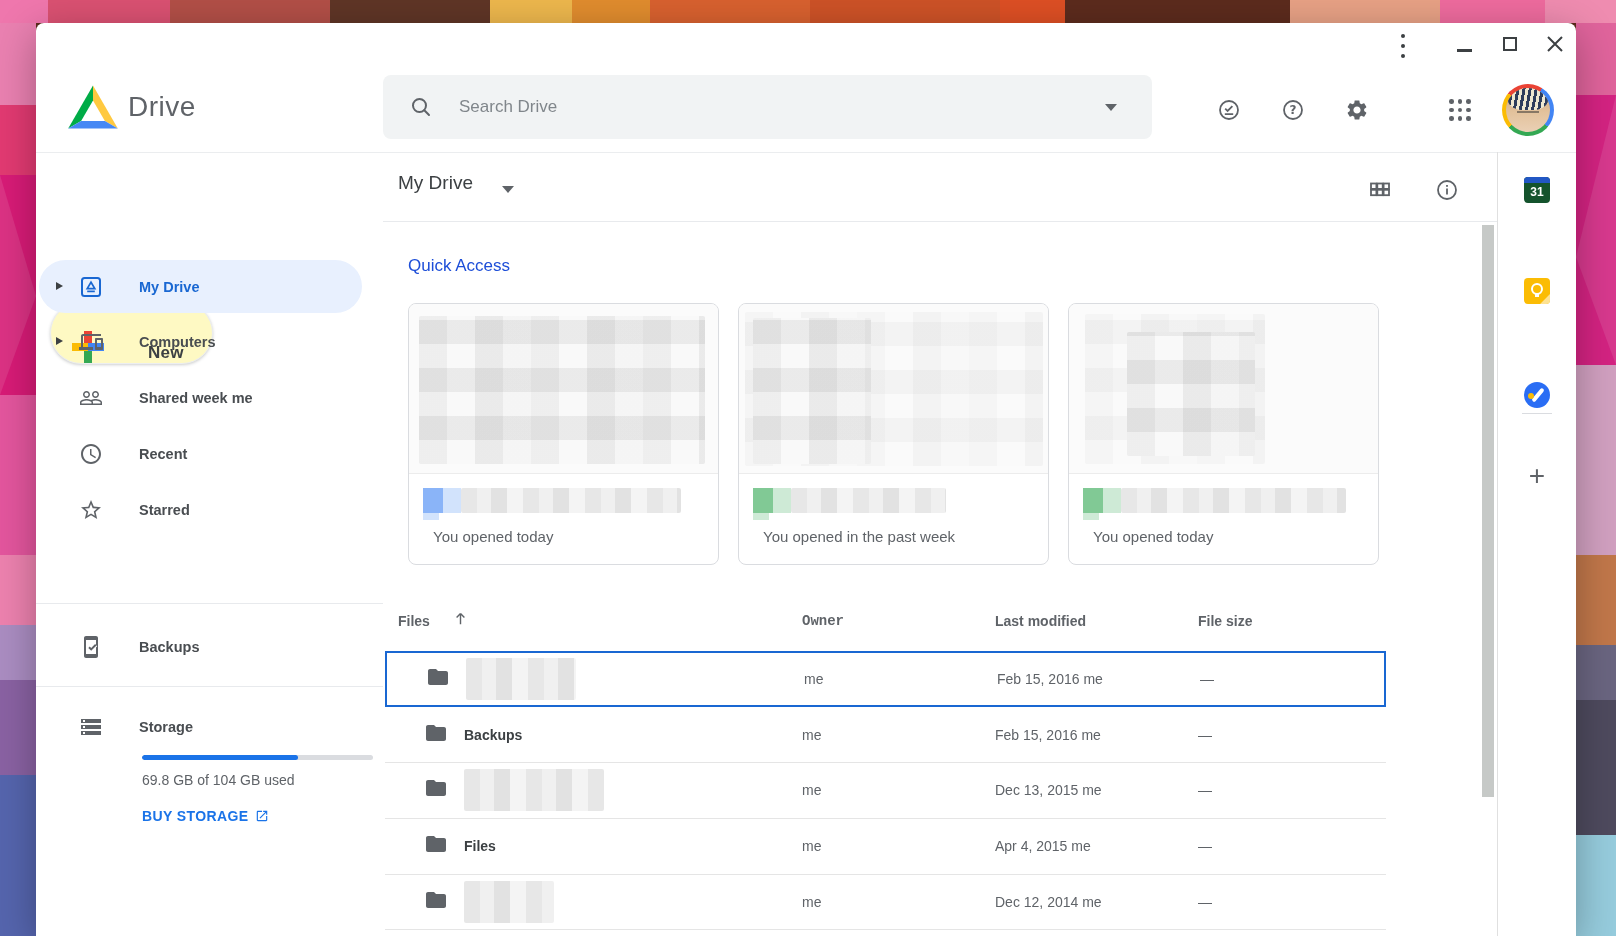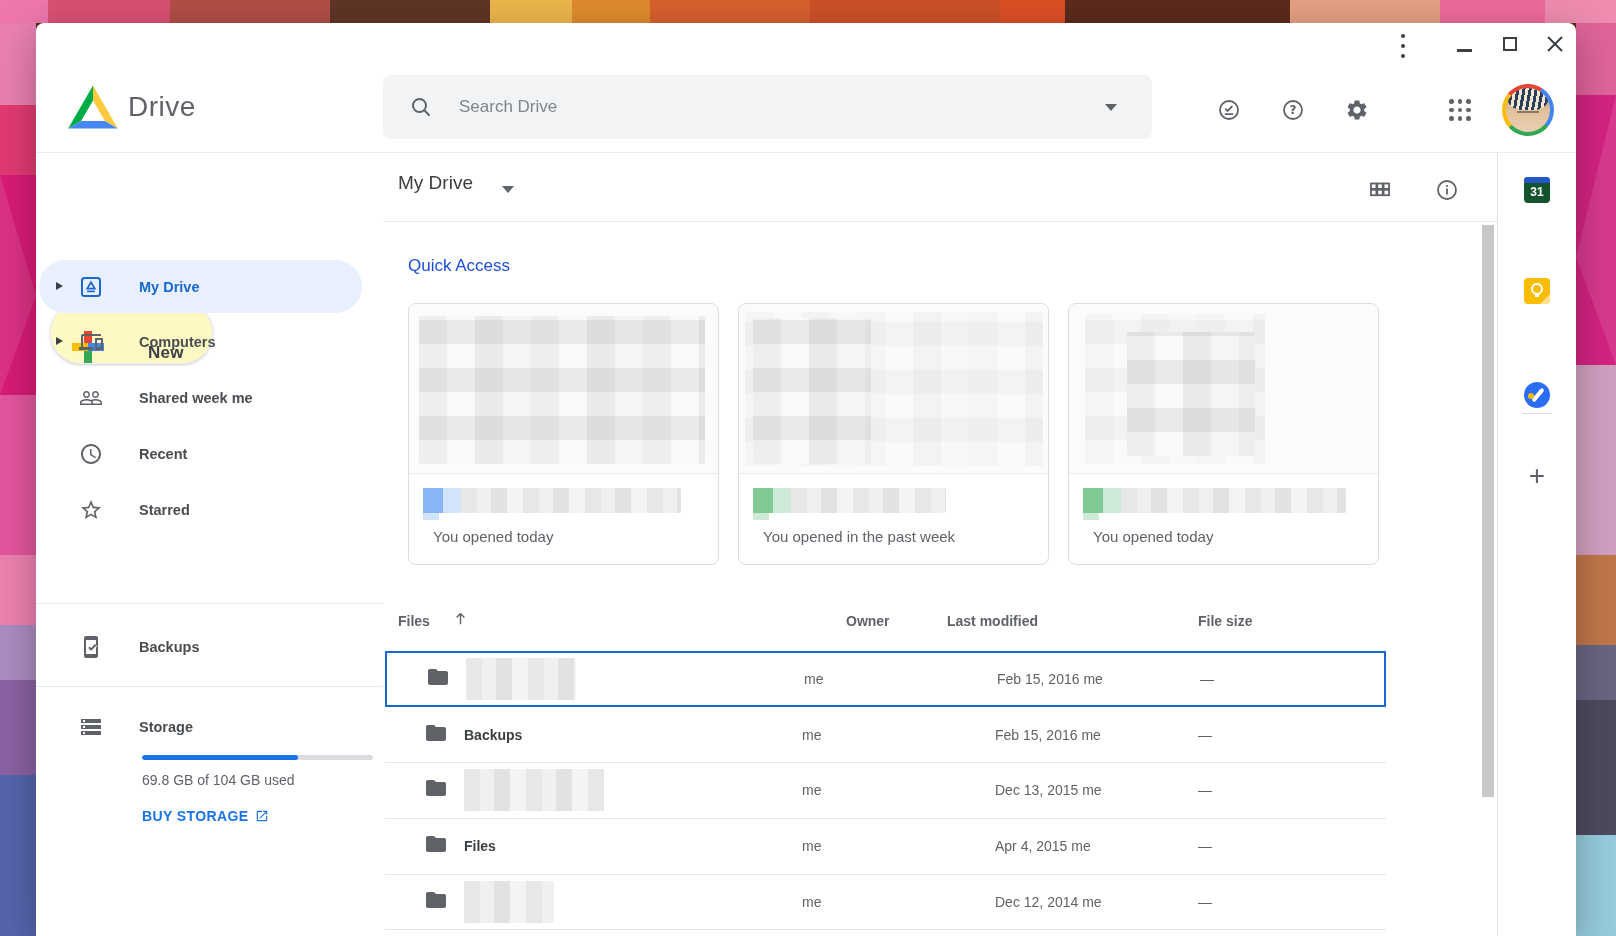--- a/index.html
+++ b/index.html
@@ -364,22 +364,22 @@
       <div class="tb-tab" style="background:#ceead6;"></div>
       <div class="card-caption">You opened today</div>
     </div>
 
     <div class="abs th" style="left:362px;">Files</div>
     <span class="abs" style="left:416px;top:587px;">
       <svg width="17" height="17" viewBox="0 0 24 24">
           <path d="M12 20 V5 M12 5 l-5.5 5.5 M12 5 l5.5 5.5" stroke="#5f6368" stroke-width="2" fill="none"></path>
         </svg>
     </span>
-    <div class="abs th" style="left:810px;">Owner</div>
-    <div class="abs th" style="left:911px;">Last modified</div>
+    <div class="abs th" style="left:766px;font-family:Liberation Mono, monospace;">Owner</div>
+    <div class="abs th" style="left:959px;">Last modified</div>
     <div class="abs th" style="left:1162px;text-align:right;">File size</div>
 
     <div class="abs row selected" style="top:628px;">
       <span class="abs" style="left:39px;top:50%;transform:translateY(-50%);">
         <svg width="24" height="24" viewBox="0 0 24 24">
             <path fill="#5f6368" d="M10 4H4c-1.1 0-1.99.9-1.99 2L2 18c0 1.1.9 2 2 2h16c1.1 0 2-.9 2-2V8c0-1.1-.9-2-2-2h-8l-2-2z"></path>
           </svg>
       </span>
       <span class="name-blob blob" style="width:110px;"></span>
       <span class="rc" style="left:417px;">me</span>

